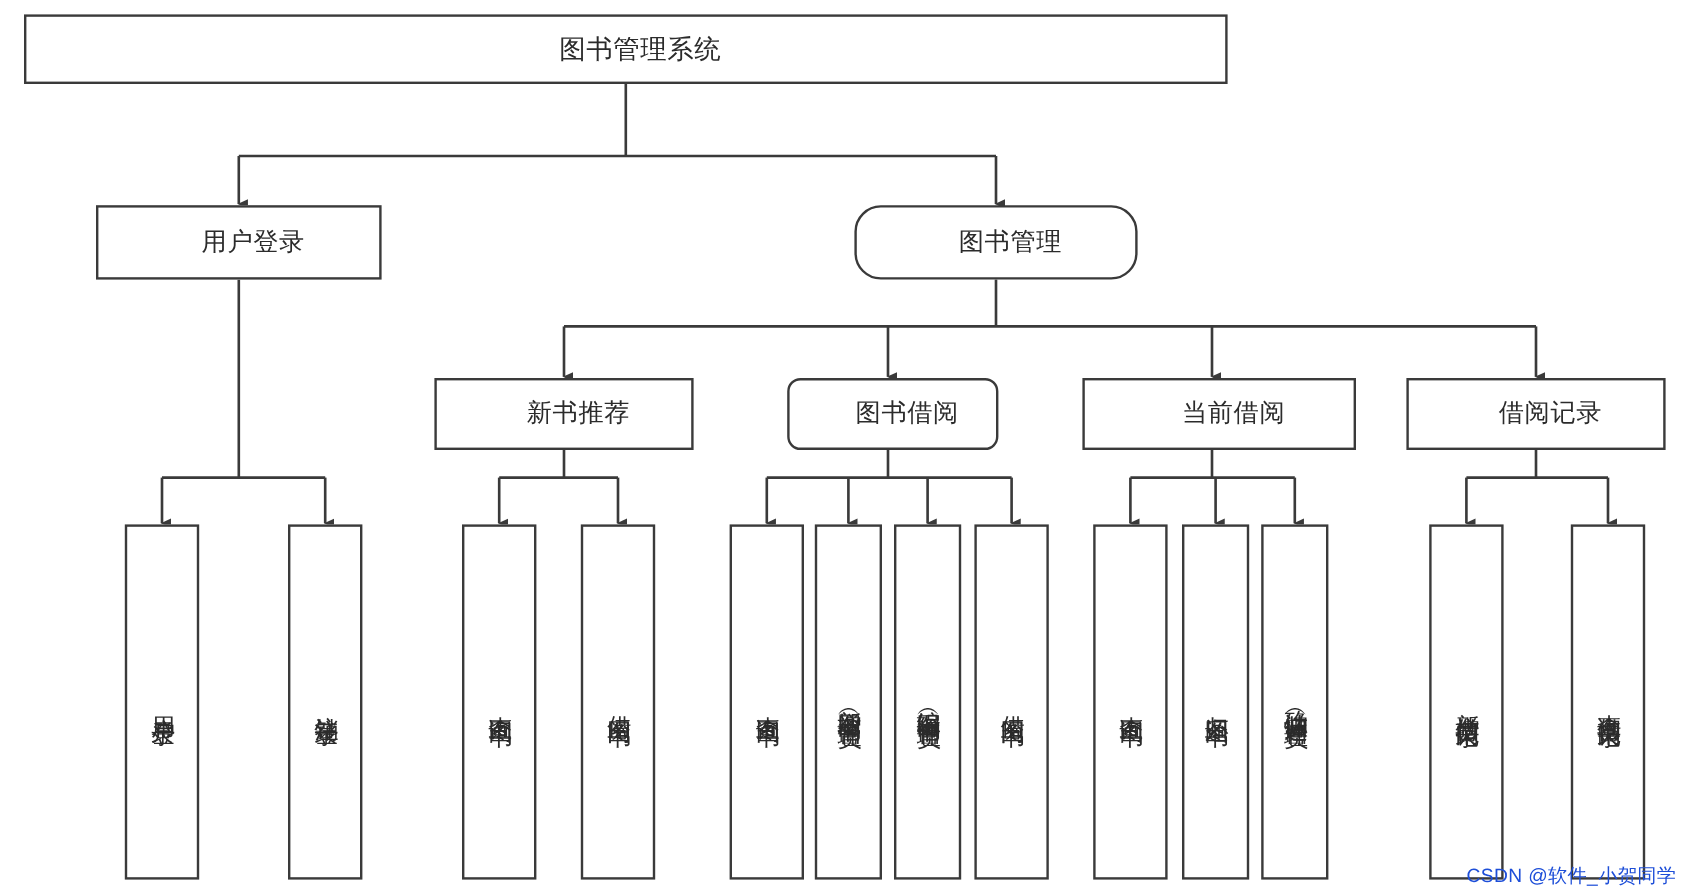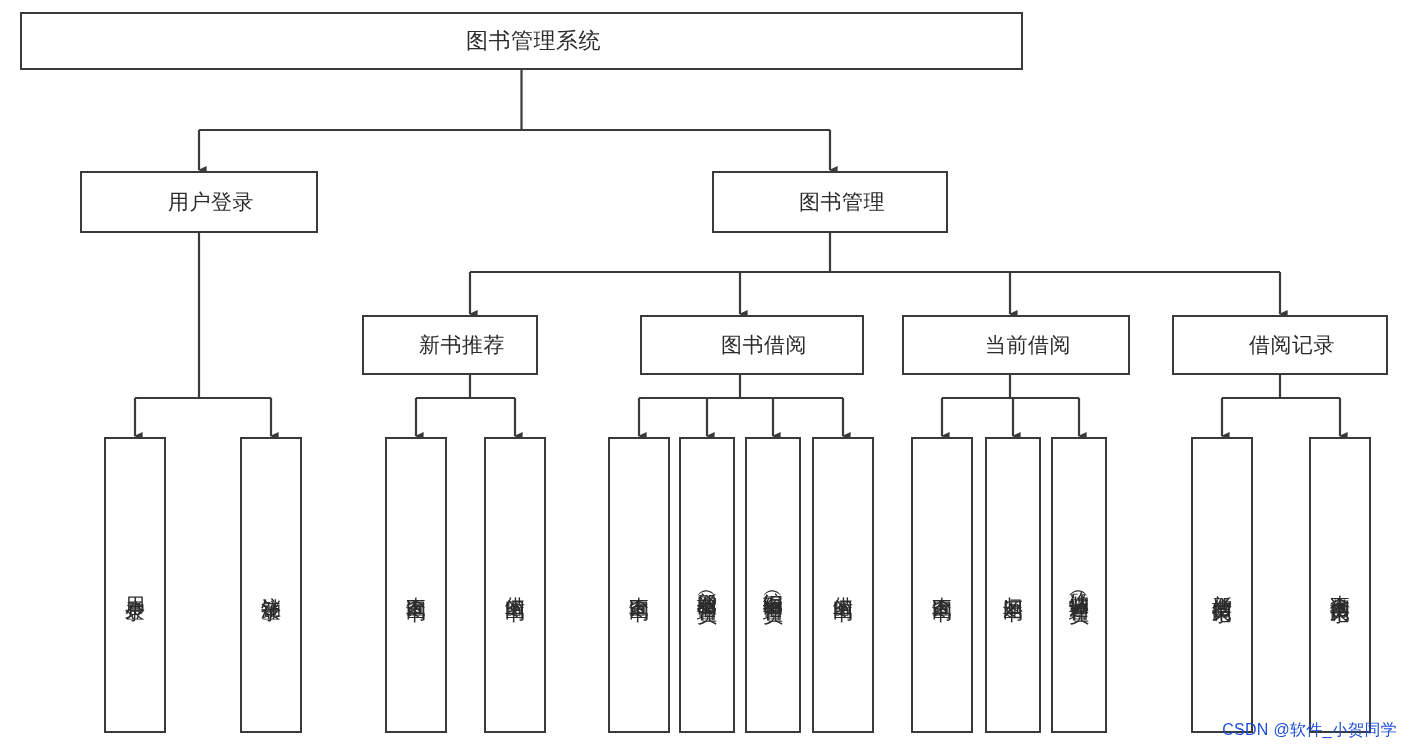--- a/index.html
+++ b/index.html
@@ -113,27 +113,27 @@
       </g>
   </svg>
 
   <div id="node-layer">
       <div class="node node-h node-root" style="left: 20px; top: 12px; width: 1003px; height: 58px;">
         <span>图书管理系统</span>
       </div>
       <div class="node node-h" style="left: 80px; top: 171px; width: 238px; height: 62px;">
         <span>用户登录</span>
       </div>
-      <div class="node node-h" style="left: 712px; top: 171px; width: 236px; height: 62px;">
+      <div class="node node-h" style="left: 712px; top: 171px; width: 236px; height: 62px; border-radius: 22px;">
         <span>图书管理</span>
       </div>
-      <div class="node node-h" style="left: 362px; top: 315px; width: 176px; height: 60px;">
+      <div class="node node-h" style="left: 362px; top: 315px; width: 216px; height: 60px;">
         <span>新书推荐</span>
       </div>
-      <div class="node node-h" style="left: 640px; top: 315px; width: 224px; height: 60px;">
+      <div class="node node-h" style="left: 656px; top: 315px; width: 176px; height: 60px; border-radius: 11px;">
         <span>图书借阅</span>
       </div>
       <div class="node node-h" style="left: 902px; top: 315px; width: 228px; height: 60px;">
         <span>当前借阅</span>
       </div>
       <div class="node node-h" style="left: 1172px; top: 315px; width: 216px; height: 60px;">
         <span>借阅记录</span>
       </div>
       <div class="node node-v" style="left: 104px; top: 437px; width: 62px; height: 296px;">
         <span>用户登录</span>

